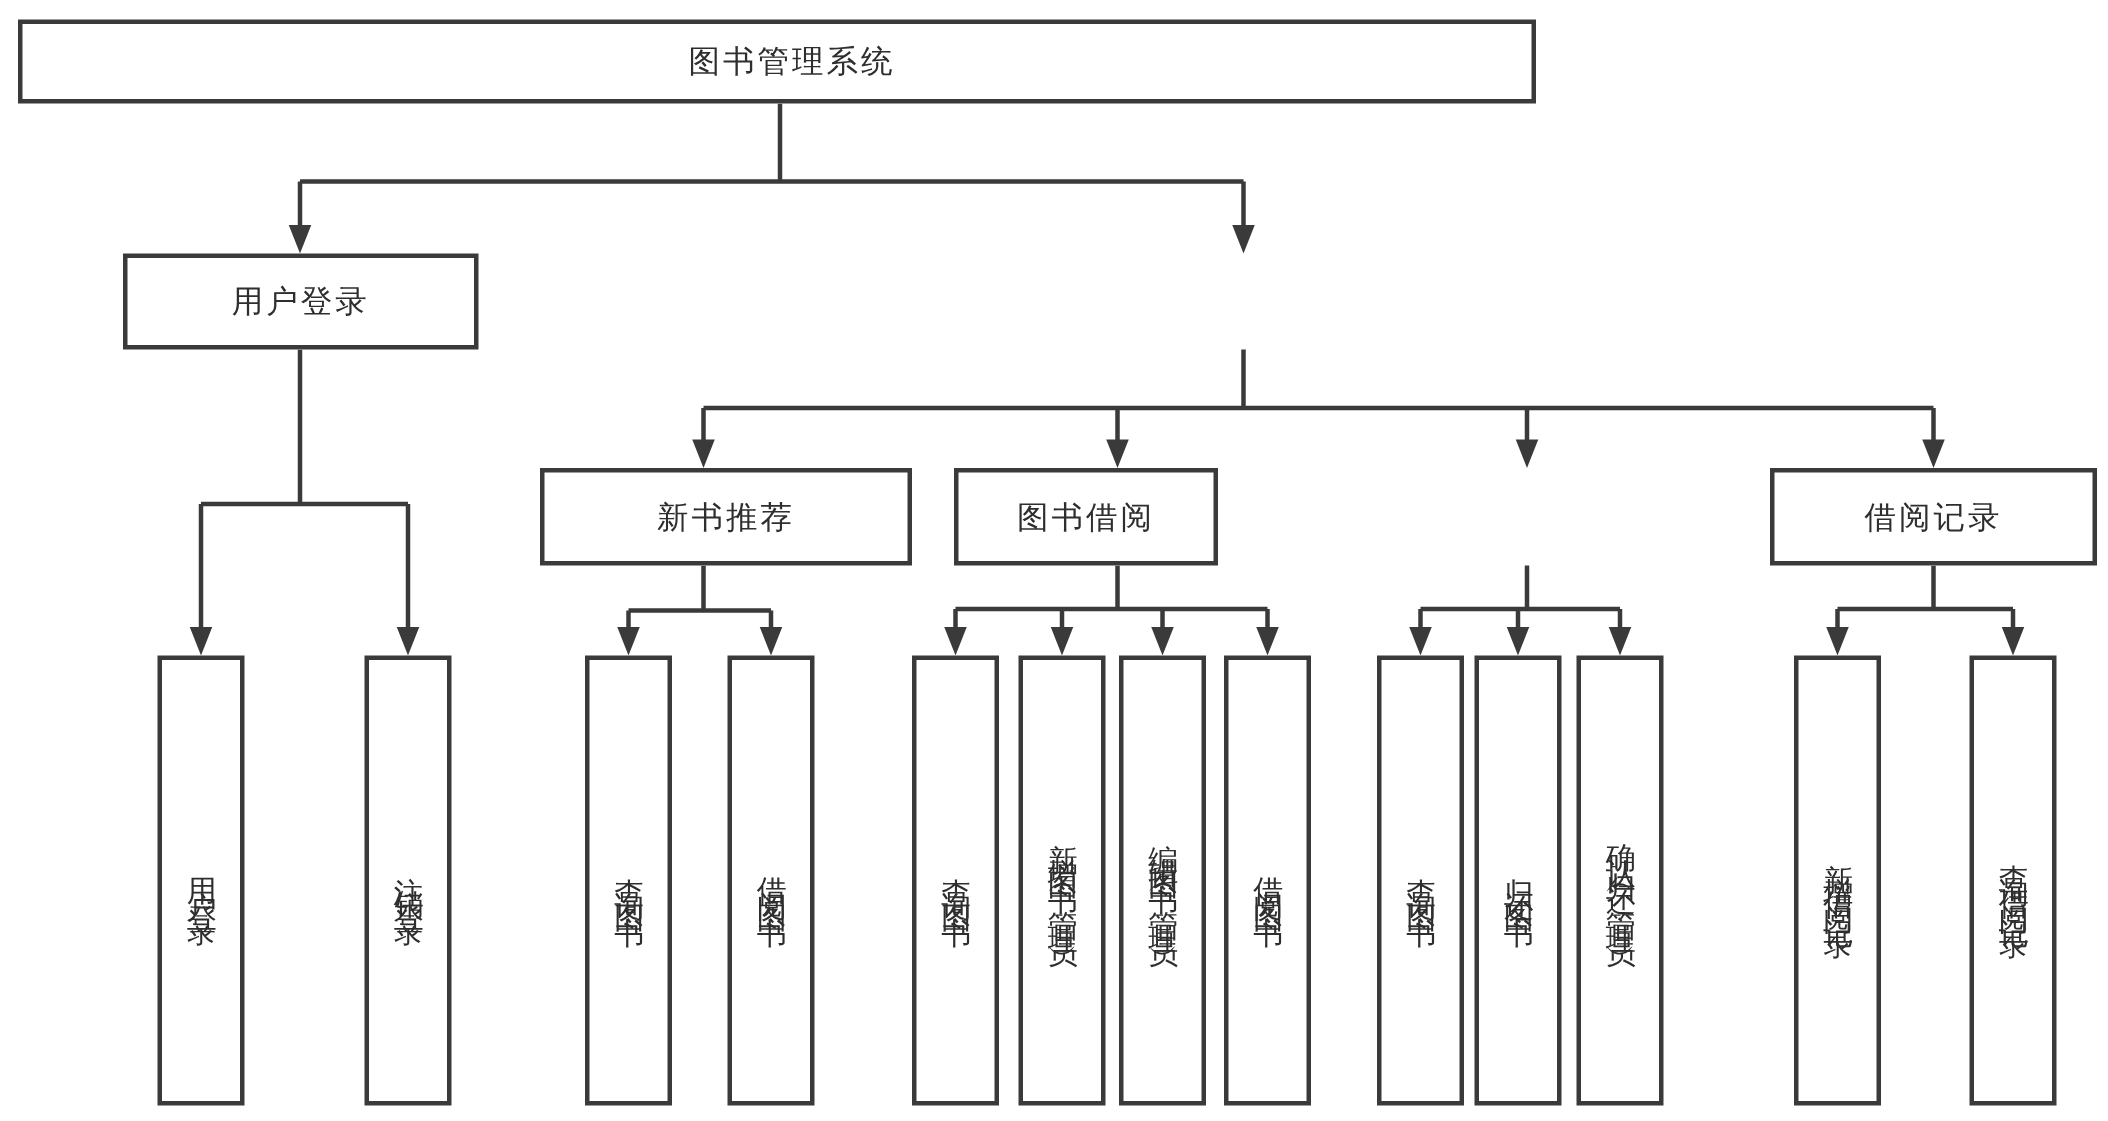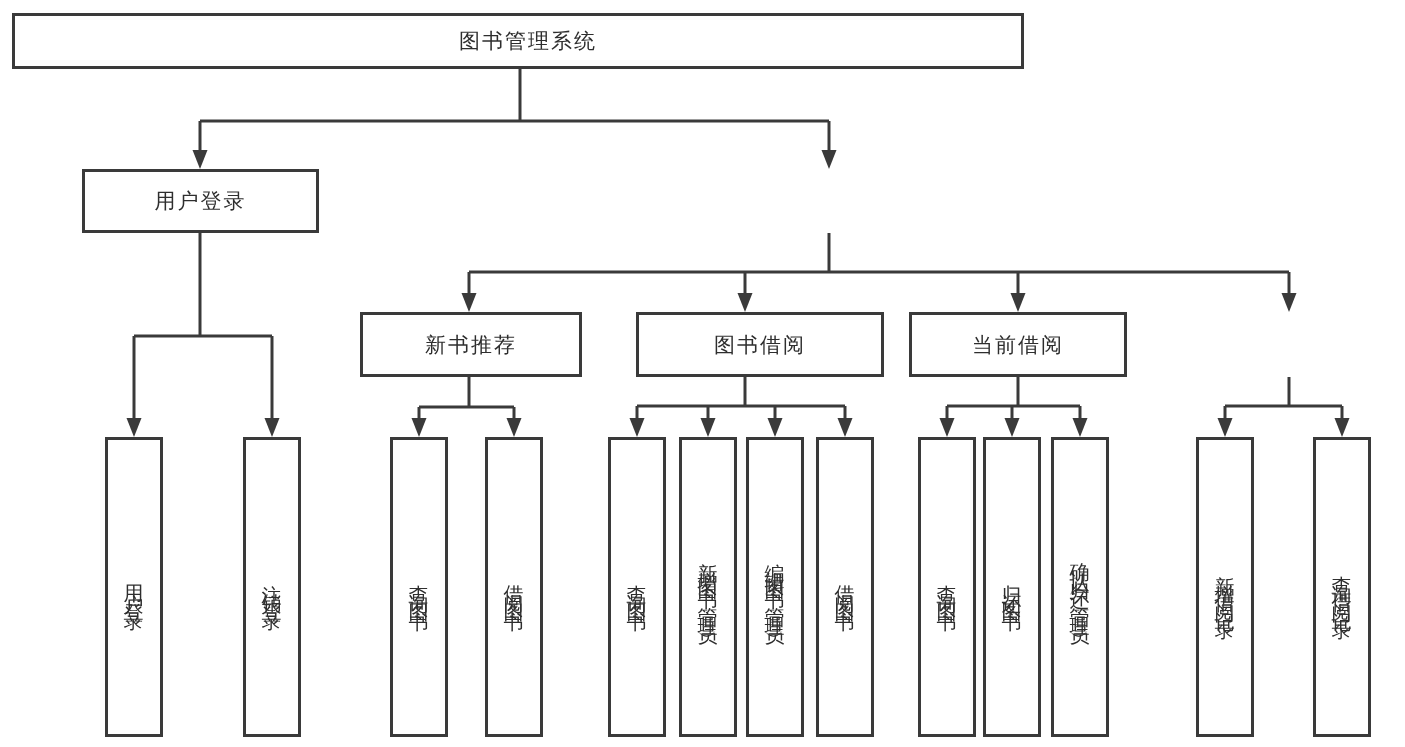--- a/index.html
+++ b/index.html
@@ -139,28 +139,28 @@
   </svg>
 
   <div class="node hbox root-box">
     <span>图书管理系统</span>
   </div>
 
   <div class="node hbox" style="left:82px;top:169px;width:237px;height:64px">
     <span>用户登录</span>
   </div>
 
-  <div class="node hbox" style="left:360px;top:312px;width:222px;height:65px">
+  <div class="node hbox" style="left:360px;top:312px;width:248px;height:65px">
     <span>新书推荐</span>
   </div>
-  <div class="node hbox" style="left:636px;top:312px;width:248px;height:65px">
+  <div class="node hbox" style="left:636px;top:312px;width:176px;height:65px">
     <span>图书借阅</span>
   </div>
-  <div class="node hbox" style="left:909px;top:312px;width:218px;height:65px">
-    <span>当前借阅</span>
+  <div class="node hbox" style="left:1180px;top:312px;width:218px;height:65px">
+    <span>借阅记录</span>
   </div>
 
   <div class="node vbox" style="left:105px">用户登录</div>
   <div class="node vbox" style="left:243px">注销登录</div>
 
   <div class="node vbox" style="left:390px">查询图书</div>
   <div class="node vbox" style="left:485px">借阅图书</div>
 
   <div class="node vbox" style="left:608px">查询图书</div>
   <div class="node vbox" style="left:679px">新增图书（管理员）</div>

